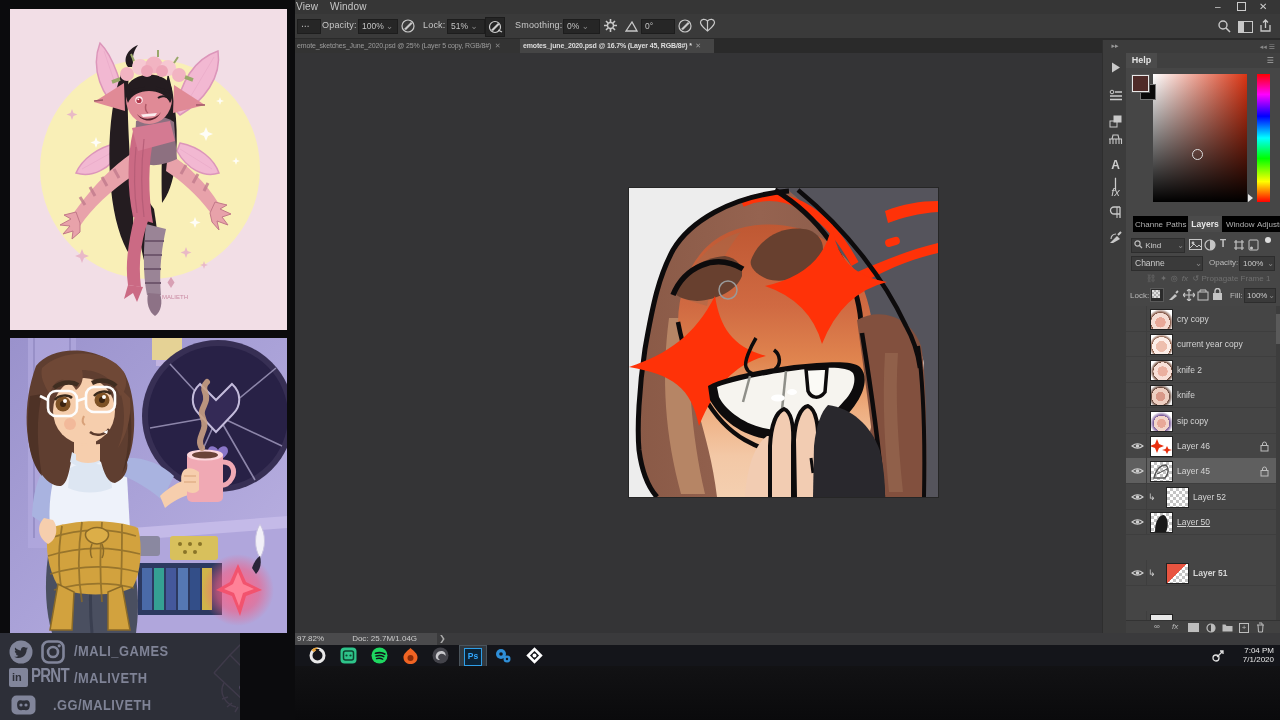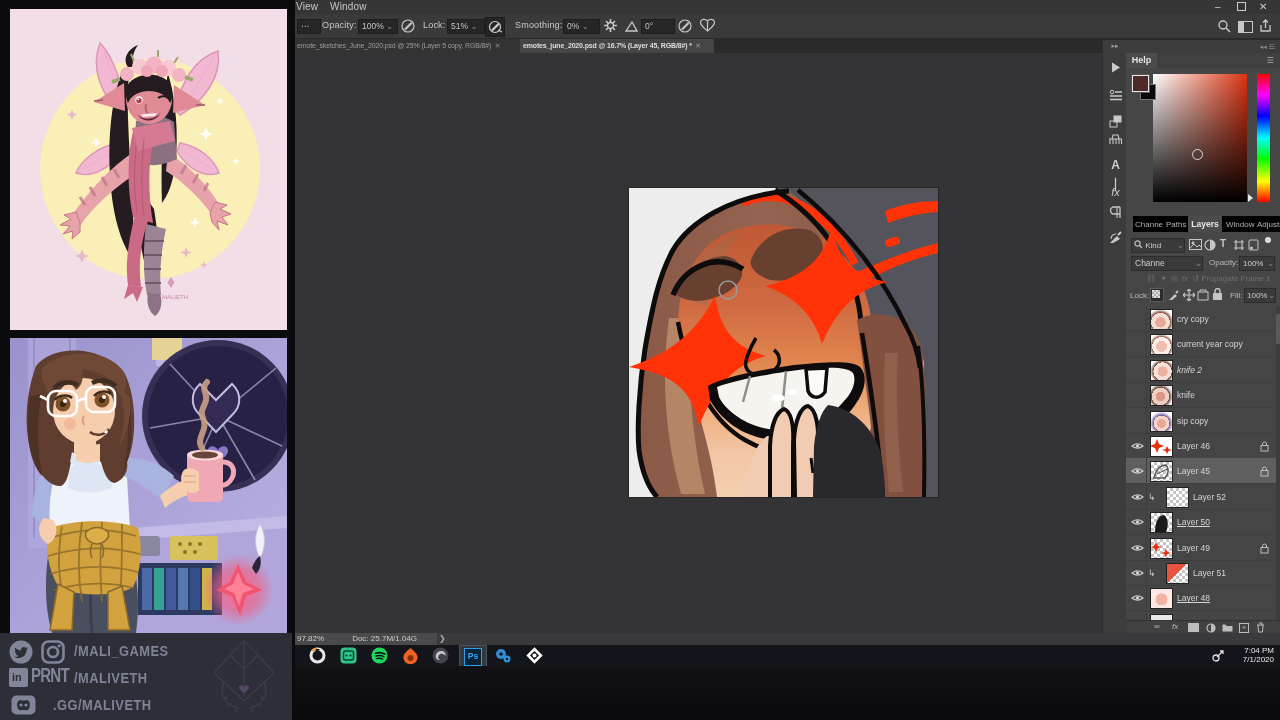--- a/index.html
+++ b/index.html
@@ -264,21 +264,21 @@
           <span class="abs" style="left:51px;top:8px;color:#d5d5d5;font-size:8.5px;">cry copy</span>
         </div>
         <div class="abs" style="left:0;top:25.4px;width:150px;height:25px;background:transparent;border-bottom:1px solid #3e3e3e">
           <div class="abs" style="left:20px;top:0;width:1px;height:25px;background:#3e3e3e"></div>
           <div class="" style="position:absolute;left:24px;top:3px;width:21px;height:19px;border:1px solid #222;background:radial-gradient(circle at 50% 60%, #eebfae 35%, #fdeee8 36%, #fdeee8 60%, #8a5a44 61%, #fff 80%)"></div>
           <span class="abs" style="left:51px;top:8px;color:#d5d5d5;font-size:8.5px;">current year copy</span>
         </div>
         <div class="abs" style="left:0;top:50.8px;width:150px;height:25px;background:transparent;border-bottom:1px solid #3e3e3e">
           <div class="abs" style="left:20px;top:0;width:1px;height:25px;background:#3e3e3e"></div>
           <div class="" style="position:absolute;left:24px;top:3px;width:21px;height:19px;border:1px solid #222;background:radial-gradient(circle at 55% 55%, #eab0a0 32%, #f8e0d8 33%, #f8e0d8 58%, #6a4434 59%, #fff 80%)"></div>
-          <span class="abs" style="left:51px;top:8px;color:#d5d5d5;font-size:8.5px;font-style:italic;">knife 2</span>
+          <span class="abs" style="left:51px;top:8px;color:#d5d5d5;font-size:8.5px;">knife 2</span>
         </div>
         <div class="abs" style="left:0;top:101.6px;width:150px;height:25px;background:transparent;border-bottom:1px solid #3e3e3e">
           <div class="abs" style="left:20px;top:0;width:1px;height:25px;background:#3e3e3e"></div>
           <div class="" style="position:absolute;left:24px;top:3px;width:21px;height:19px;border:1px solid #222;background:radial-gradient(circle at 50% 60%, #e8a898 28%, #f3d5ca 29%, #f3d5ca 50%, #7a5a9a 51%, #fff 75%)"></div>
           <span class="abs" style="left:51px;top:8px;color:#d5d5d5;font-size:8.5px;">sip copy</span>
         </div>
         <div class="abs" style="left:0;top:76.2px;width:150px;height:25px;background:transparent;border-bottom:1px solid #3e3e3e">
           <div class="abs" style="left:20px;top:0;width:1px;height:25px;background:#3e3e3e"></div>
           <div class="" style="position:absolute;left:24px;top:3px;width:21px;height:19px;border:1px solid #222;background:radial-gradient(circle at 45% 55%, #d89888 30%, #eecfc2 31%, #eecfc2 55%, #5f3c2e 56%, #efefef 78%)"></div>
           <span class="abs" style="left:51px;top:8px;color:#d5d5d5;font-size:8.5px;">knife</span>
@@ -329,56 +329,31 @@
           <svg width="13" height="10" viewBox="0 0 13 10" style="position:absolute;left:5px;top:8px">
             <path d="M1 5 Q6.5 0.5 12 5 Q6.5 9.5 1 5Z" fill="none" stroke="#cfcfcf" stroke-width="1.1"></path>
             <circle cx="6.5" cy="5" r="1.8" fill="#cfcfcf"></circle>
           </svg>
           <div class="abs" style="left:20px;top:0;width:1px;height:25px;background:#3e3e3e"></div>
           <div class="checker" style="position:absolute;left:24px;top:3px;width:21px;height:19px;border:1px solid #222;"><svg width="21" height="19" viewBox="0 0 21 19">
               <path d="M4 19 C4 8 8 2 13 2 C17 5 18 12 15 19Z" fill="#1a1a1a"></path>
             </svg></div>
           <span class="abs" style="left:51px;top:8px;color:#d5d5d5;font-size:8.5px;text-decoration:underline;">Layer 50</span>
         </div>
-        <div class="abs" style="left:0;top:228.6px;width:150px;height:25px;background:transparent;border-bottom:1px solid #3e3e3e">
-          <svg width="13" height="10" viewBox="0 0 13 10" style="position:absolute;left:5px;top:8px">
-            <path d="M1 5 Q6.5 0.5 12 5 Q6.5 9.5 1 5Z" fill="none" stroke="#cfcfcf" stroke-width="1.1"></path>
-            <circle cx="6.5" cy="5" r="1.8" fill="#cfcfcf"></circle>
-          </svg>
-          <div class="abs" style="left:20px;top:0;width:1px;height:25px;background:#3e3e3e"></div>
-          <div class="checker" style="position:absolute;left:24px;top:3px;width:21px;height:19px;border:1px solid #222;"><svg width="21" height="19" viewBox="0 0 21 19">
-              <path d="M5 3 L7 7 L11 8 L7 9 L5 13 L3 9 L-1 8 L3 7Z" fill="#e83010"></path>
-              <path d="M15 10 L16.5 13 L20 14 L16.5 15 L15 18 L13.5 15 L10 14 L13.5 13Z" fill="#e83010"></path>
-            </svg></div>
-          <span class="abs" style="left:51px;top:8px;color:#d5d5d5;font-size:8.5px;">Layer 49</span>
-          <svg width="9" height="11" viewBox="0 0 9 11" style="position:absolute;right:7px;top:8px">
-            <rect x="1" y="4.5" width="7" height="5.5" fill="none" stroke="#bdbdbd"></rect>
-            <path d="M2.5 4.5 V3 a2 2 0 0 1 4 0 V4.5" fill="none" stroke="#bdbdbd"></path>
-          </svg>
-        </div>
         <div class="abs" style="left:0;top:254.0px;width:150px;height:25px;background:transparent;border-bottom:1px solid #3e3e3e">
           <svg width="13" height="10" viewBox="0 0 13 10" style="position:absolute;left:5px;top:8px">
             <path d="M1 5 Q6.5 0.5 12 5 Q6.5 9.5 1 5Z" fill="none" stroke="#cfcfcf" stroke-width="1.1"></path>
             <circle cx="6.5" cy="5" r="1.8" fill="#cfcfcf"></circle>
           </svg>
           <div class="abs" style="left:20px;top:0;width:1px;height:25px;background:#3e3e3e"></div>
           <span style="position:absolute;left:22px;top:8px;color:#ccc;font-size:9px">↳</span>
           <div class="checker" style="position:absolute;left:40px;top:3px;width:21px;height:19px;border:1px solid #222;">
             <div style="position:absolute;left:0;top:0;width:21px;height:19px;background:linear-gradient(135deg,#e85440 0%,#e85440 48%,rgba(0,0,0,0) 49%)"></div>
           </div>
-          <span class="abs" style="left:67px;top:8px;color:#d5d5d5;font-size:8.5px;">Layer 51</span>
-        </div>
-        <div class="abs" style="left:0;top:279.4px;width:150px;height:25px;background:transparent;border-bottom:1px solid #3e3e3e">
-          <svg width="13" height="10" viewBox="0 0 13 10" style="position:absolute;left:5px;top:8px">
-            <path d="M1 5 Q6.5 0.5 12 5 Q6.5 9.5 1 5Z" fill="none" stroke="#cfcfcf" stroke-width="1.1"></path>
-            <circle cx="6.5" cy="5" r="1.8" fill="#cfcfcf"></circle>
-          </svg>
-          <div class="abs" style="left:20px;top:0;width:1px;height:25px;background:#3e3e3e"></div>
-          <div class="" style="position:absolute;left:24px;top:3px;width:21px;height:19px;border:1px solid #222;background:radial-gradient(circle at 50% 55%, #f0b4a4 40%, #fbe8e2 41%)"></div>
-          <span class="abs" style="left:51px;top:8px;color:#d5d5d5;font-size:8.5px;text-decoration:underline;">Layer 48</span>
+          <span class="abs" style="left:67px;top:8px;color:#d5d5d5;font-size:8.5px;font-weight:bold;">Layer 51</span>
         </div>
         <div class="abs" style="left:0;top:304.8px;width:150px;height:25px;background:transparent;border-bottom:1px solid #3e3e3e">
           <svg width="13" height="10" viewBox="0 0 13 10" style="position:absolute;left:5px;top:8px">
             <path d="M1 5 Q6.5 0.5 12 5 Q6.5 9.5 1 5Z" fill="none" stroke="#cfcfcf" stroke-width="1.1"></path>
             <circle cx="6.5" cy="5" r="1.8" fill="#cfcfcf"></circle>
           </svg>
           <div class="abs" style="left:20px;top:0;width:1px;height:25px;background:#3e3e3e"></div>
           <div class="" style="position:absolute;left:24px;top:3px;width:21px;height:19px;border:1px solid #222;background:#e8e8e8"></div>
           <span class="abs" style="left:51px;top:8px;color:#d5d5d5;font-size:8.5px;">Layer 47</span>
         </div>
@@ -674,21 +649,21 @@
 
     <path d="M74 78 C72 82 72 85 75 87" stroke="#d8a179" stroke-width="2" fill="none"></path>
     <path d="M80,94 C86,99 95,97 99,91" stroke="#5a3a2c" stroke-width="2.5" fill="none"></path>
     <path d="M93,94 l5,-2 -1,4 Z" fill="#fff"></path>
     <circle cx="60" cy="86" r="6" fill="#f0ab8e" opacity="0.6"></circle>
 
     <path d="M66,108 L66,122 C72,126 84,126 90,122 L90,106 Z" fill="#f6cead"></path>
   </svg>
 </div>
 
-  <div class="abs" style="left:0;top:633px;width:292px;height:87px;background:#2d2f38;overflow:hidden">
+  <div class="abs" style="left:0;top:633px;width:240px;height:87px;background:#2d2f38;overflow:hidden">
     <svg class="abs" style="left:9px;top:7px" width="24" height="24" viewBox="0 0 24 24">
         <circle cx="12" cy="12" r="11.5" fill="#81859a"></circle>
         <path d="M19 8.3 c-0.5 0.2-1 0.4-1.6 0.4 0.6-0.35 1-0.9 1.2-1.55 -0.55 0.33-1.15 0.56-1.8 0.7 -0.5-0.56-1.25-0.9-2.05-0.9 -1.55 0-2.8 1.26-2.8 2.8 0 0.22 0.02 0.43 0.07 0.64 -2.33-0.12-4.4-1.23-5.78-2.93 -0.24 0.42-0.38 0.9-0.38 1.41 0 0.97 0.5 1.83 1.25 2.33 -0.46-0.01-0.89-0.14-1.27-0.35 v0.04 c0 1.36 0.96 2.49 2.25 2.75 -0.24 0.06-0.48 0.1-0.74 0.1 -0.18 0-0.36-0.02-0.53-0.05 0.36 1.11 1.39 1.92 2.62 1.95 -0.96 0.75-2.17 1.2-3.48 1.2 -0.23 0-0.45-0.01-0.67-0.04 1.24 0.8 2.72 1.26 4.31 1.26 5.17 0 8-4.28 8-8 0-0.12 0-0.24-0.01-0.36 0.55-0.4 1.03-0.9 1.4-1.44Z" fill="#2d2f38"></path>
       </svg>
     <svg class="abs" style="left:41px;top:7px" width="24" height="24" viewBox="0 0 24 24">
         <rect x="1.5" y="1.5" width="21" height="21" rx="6" fill="none" stroke="#81859a" stroke-width="2.6"></rect>
         <circle cx="12" cy="12" r="5" fill="none" stroke="#81859a" stroke-width="2.6"></circle>
         <circle cx="18.2" cy="5.8" r="1.6" fill="#81859a"></circle>
       </svg>
     <span class="abs" style="left:74px;top:10px;color:#7f8396;font-size:14px;font-weight:bold;letter-spacing:0.5px;transform:scaleX(0.92);transform-origin:left">/MALI_GAMES</span>

